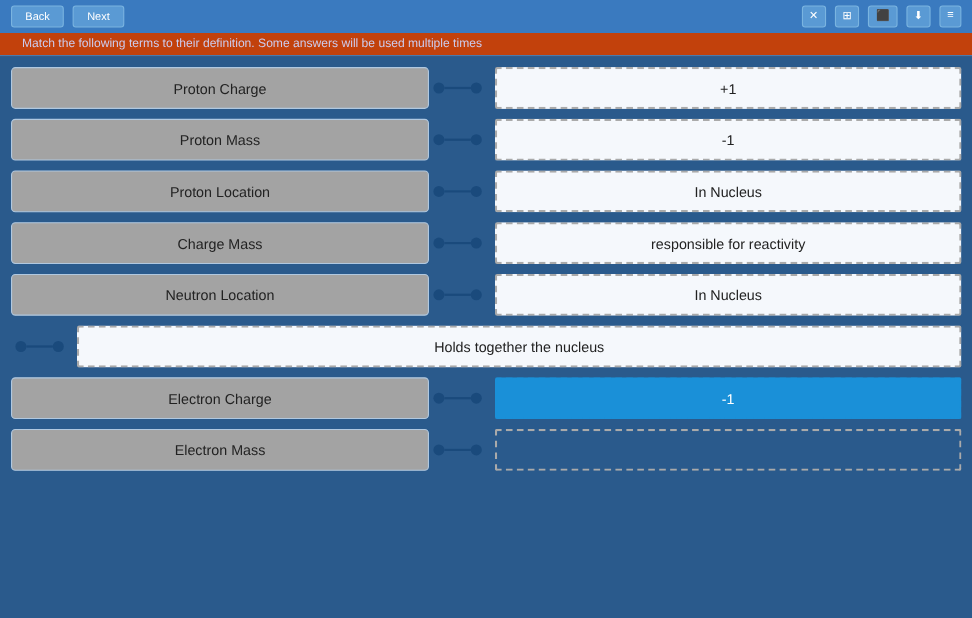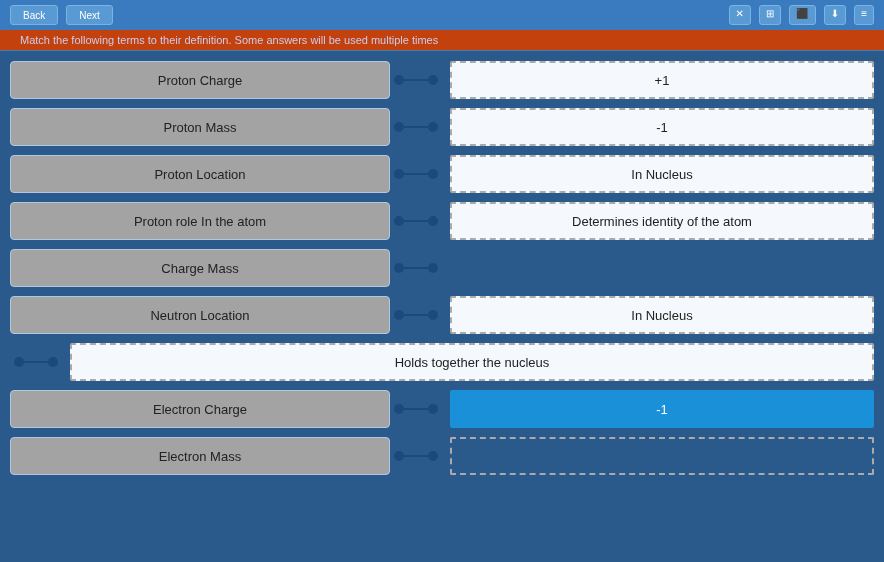--- a/index.html
+++ b/index.html
@@ -207,43 +207,31 @@
     <span class="line"></span>
     <span class="dot"></span>
   </span>
         </div>
         <div class="answer-container">
           <div class="answer-box">In Nucleus</div>
         </div>
       </div>
       <div class="row-pair">
         <div class="term-container">
-          <div class="term-box">Proton role In the atom</div>
-        </div>
-        <div class="connector-area">
-          <span class="connector-dots">
-    <span class="dot"></span>
-    <span class="line"></span>
-    <span class="dot"></span>
-  </span>
-        </div>
-        <div class="answer-container">
-          <div class="answer-box">Determines identity of the atom</div>
-        </div>
-      </div>
-      <div class="row-pair">
-        <div class="term-container">
           <div class="term-box">Charge Mass</div>
         </div>
         <div class="connector-area">
           <span class="connector-dots">
     <span class="dot"></span>
     <span class="line"></span>
     <span class="dot"></span>
   </span>
+        </div>
+        <div class="answer-container">
+          <div class="answer-box">responsible for reactivity</div>
         </div>
       </div>
       <div class="row-pair">
         <div class="term-container">
           <div class="term-box">Neutron Location</div>
         </div>
         <div class="connector-area">
           <span class="connector-dots">
     <span class="dot"></span>
     <span class="line"></span>

